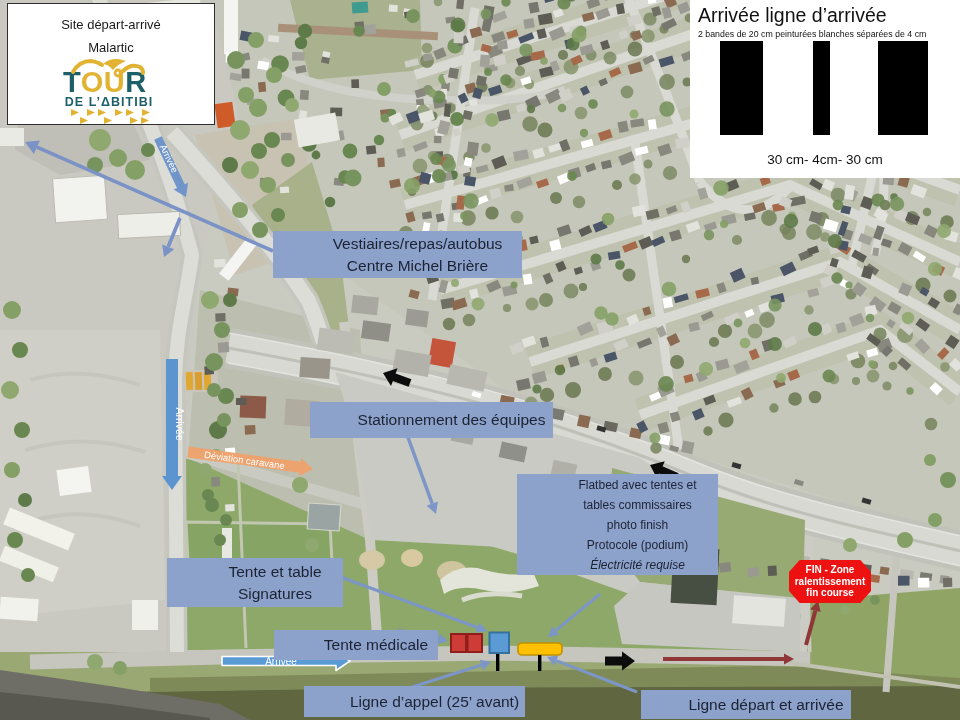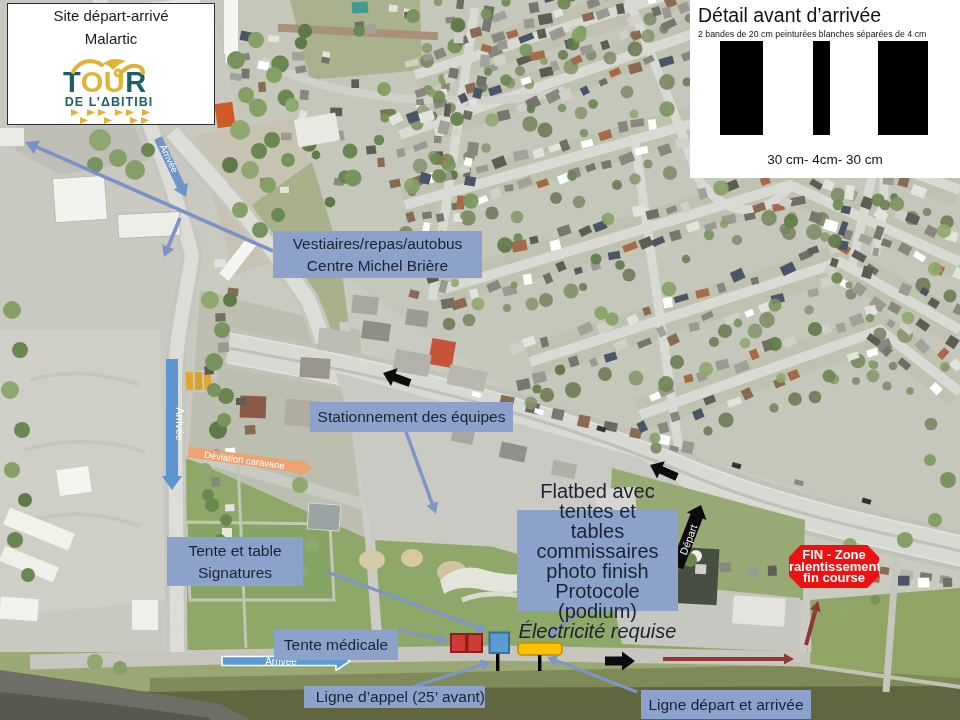--- a/index.html
+++ b/index.html
@@ -2,21 +2,21 @@
 <html lang="fr"><head>
 <meta charset="utf-8">
 <title>Site départ-arrivé Malartic</title>
 <style>
   html,body { margin:0; padding:0; }
   #stage { position:relative; width:960px; height:720px; overflow:hidden;
            font-family:"Liberation Sans", sans-serif; background:#c6c8bd; }
   #stage svg.base { position:absolute; left:0; top:0; }
   .lbl { position:absolute; background:#8da2cb; color:#1b2233; text-align:center;
          font-size:15.5px; line-height:22px; display:flex; flex-direction:column;
-         justify-content:center; }
+         justify-content:center;padding-left:40px; }
   .box { position:absolute; background:#ffffff; }
 </style>
 </head>
 <body>
 <div id="stage">
 <svg class="base" width="960" height="720" viewBox="0 0 960 720">
 
 <rect x="0" y="0" width="960" height="720" fill="#c9cac0"></rect>
 
 <polygon points="180,0 960,0 960,540 520,400 280,230 130,60 110,0" fill="#c5c7ba"></polygon>
@@ -914,21 +914,21 @@
 <rect x="489.5" y="632.5" width="19.5" height="20.5" fill="#5b9bd5" stroke="#35709f" stroke-width="2"></rect>
 
 <rect x="518.0" y="643.0" width="44.0" height="12.0" fill="#ffc000" stroke="#bf9000" stroke-width="1.6" rx="4"></rect>
 
 <rect x="496.0" y="654.0" width="3.4" height="17.0" fill="#000000"></rect>
 
 <rect x="538.0" y="655.0" width="3.4" height="16.0" fill="#000000"></rect>
 </svg>
 
 <div class="box" style="left:7px;top:3px;width:206px;height:120px;border:1.5px solid #2f2f2f;">
-  <div style="text-align:center;font-size:15px;color:#1a1a1a;line-height:23px;margin-top:0;">Site départ-arrivé<br>Malartic</div>
+  <div style="text-align:center;font-size:13px;color:#1a1a1a;line-height:23px;margin-top:9px;">Site départ-arrivé<br>Malartic</div>
 </div>
 
 <svg class="base" width="960" height="720" viewBox="0 0 960 720" style="pointer-events:none">
 
 <text x="63" y="92" font-family="Liberation Sans, sans-serif" font-weight="bold" font-size="29" fill="#1d5f68" letter-spacing="0.5">T<tspan fill="#e2b233">OU</tspan>R</text>
 <path d="M 73,72 Q 79,61 91,61 Q 98,62 102,65" stroke="#e2b233" stroke-width="4" fill="none" stroke-linecap="round"></path>
 <path d="M 103,64 Q 112,56 126,61 Q 118,64 113,70 Q 108,64 103,64 Z" fill="#e2b233"></path>
 <circle cx="118" cy="73" r="3" stroke="#e2b233" stroke-width="2.8" fill="none"></circle>
 <path d="M 123,71 Q 131,63 140,67 Q 143,69 143,73" stroke="#e2b233" stroke-width="4" fill="none" stroke-linecap="round"></path>
 <text x="109" y="106" font-family="Liberation Sans, sans-serif" font-weight="bold" font-size="12.5" fill="#1d5f68" text-anchor="middle" letter-spacing="1">DE L’ΔBITIBI</text>
@@ -939,44 +939,44 @@
       <polygon points="126,109 126,116 134,112.5" fill="#e2b233"></polygon>
       <polygon points="142,109 142,116 150,112.5" fill="#e2b233"></polygon>
 <polygon points="80,117 80,124 88,120.5" fill="#e2b233"></polygon>
       <polygon points="104,117 104,124 112,120.5" fill="#e2b233"></polygon>
       <polygon points="130,117 130,124 138,120.5" fill="#e2b233"></polygon>
       <polygon points="141,117 141,124 149,120.5" fill="#e2b233"></polygon>
 </svg>
 
 <div class="box" style="left:690px;top:0px;width:270px;height:178px;">
 
-  <div style="font-size:19.5px;color:#111;margin:4px 0 0 8px;">Détail avant d’arrivée</div>
+  <div style="font-size:19.5px;color:#111;margin:4px 0 0 8px;">Arrivée ligne d’arrivée</div>
 
   <div style="font-size:8.8px;color:#111;margin:2px 0 0 8px;white-space:nowrap;">2 bandes de 20 cm peinturées blanches séparées de 4 cm</div>
 
   <div style="position:absolute;left:30px;top:41px;width:208px;height:94px;background:#000;"></div>
 
   <div style="position:absolute;left:73px;top:41px;width:50px;height:94px;background:#fff;"></div>
 
   <div style="position:absolute;left:140px;top:41px;width:48px;height:94px;background:#fff;"></div>
 
   <div style="position:absolute;left:0;top:152px;width:270px;text-align:center;font-size:13.5px;color:#111;">30 cm- 4cm- 30 cm</div>
 </div>
 
 <div class="lbl" style="left:273px;top:231px;width:209px;height:47px;">Vestiaires/repas/autobus<br>Centre Michel Brière</div>
 
-<div class="lbl" style="left:310px;top:402px;width:203px;height:30px;">Stationnement des équipes</div>
-
-<div class="lbl" style="left:517px;top:510px;width:161px;height:101px;font-size:20px;line-height:20px;">Flatbed avec tentes et<br>tables commissaires<br>photo finish<br>Protocole (podium)<br><i>Électricité requise</i></div>
-
-<div class="lbl" style="left:167px;top:537px;width:136px;height:49px;">Tente et table<br>Signatures</div>
+<div class="lbl" style="left:310px;top:402px;width:203px;height:36px;">Stationnement des équipes</div>
+
+<div class="lbl" style="left:517px;top:474px;width:161px;height:101px;font-size:12px;line-height:20px;">Flatbed avec tentes et<br>tables commissaires<br>photo finish<br>Protocole (podium)<br><i>Électricité requise</i></div>
+
+<div class="lbl" style="left:167px;top:558px;width:136px;height:49px;">Tente et table<br>Signatures</div>
 
 <div class="lbl" style="left:274px;top:610px;width:124px;height:30px;margin-top:20px;">Tente médicale</div>
 
-<div class="lbl" style="left:304px;top:686px;width:181px;height:22px;text-align:right;">Ligne d’appel (25’ avant)</div>
+<div class="lbl" style="left:304px;top:686px;width:181px;height:31px;">Ligne d’appel (25’ avant)</div>
 
 <div class="lbl" style="left:641px;top:690px;width:170px;height:29px;">Ligne départ et arrivée</div>
 
-<div style="position:absolute;left:789px;top:545px;width:90px;height:43px;background:#ee1111;
+<div style="position:absolute;left:789px;top:560px;width:82px;height:43px;background:#ee1111;
      clip-path:polygon(13% 0,87% 0,100% 28%,100% 72%,87% 100%,13% 100%,0 72%,0 28%);
-     color:#fff;font-size:13px;font-weight:bold;line-height:11.5px;text-align:center;
+     color:#fff;font-size:10px;font-weight:bold;line-height:11.5px;text-align:center;
      display:flex;flex-direction:column;justify-content:center;">FIN - Zone<br>ralentissement<br>fin course</div>
 </div>
 
 </body></html>

